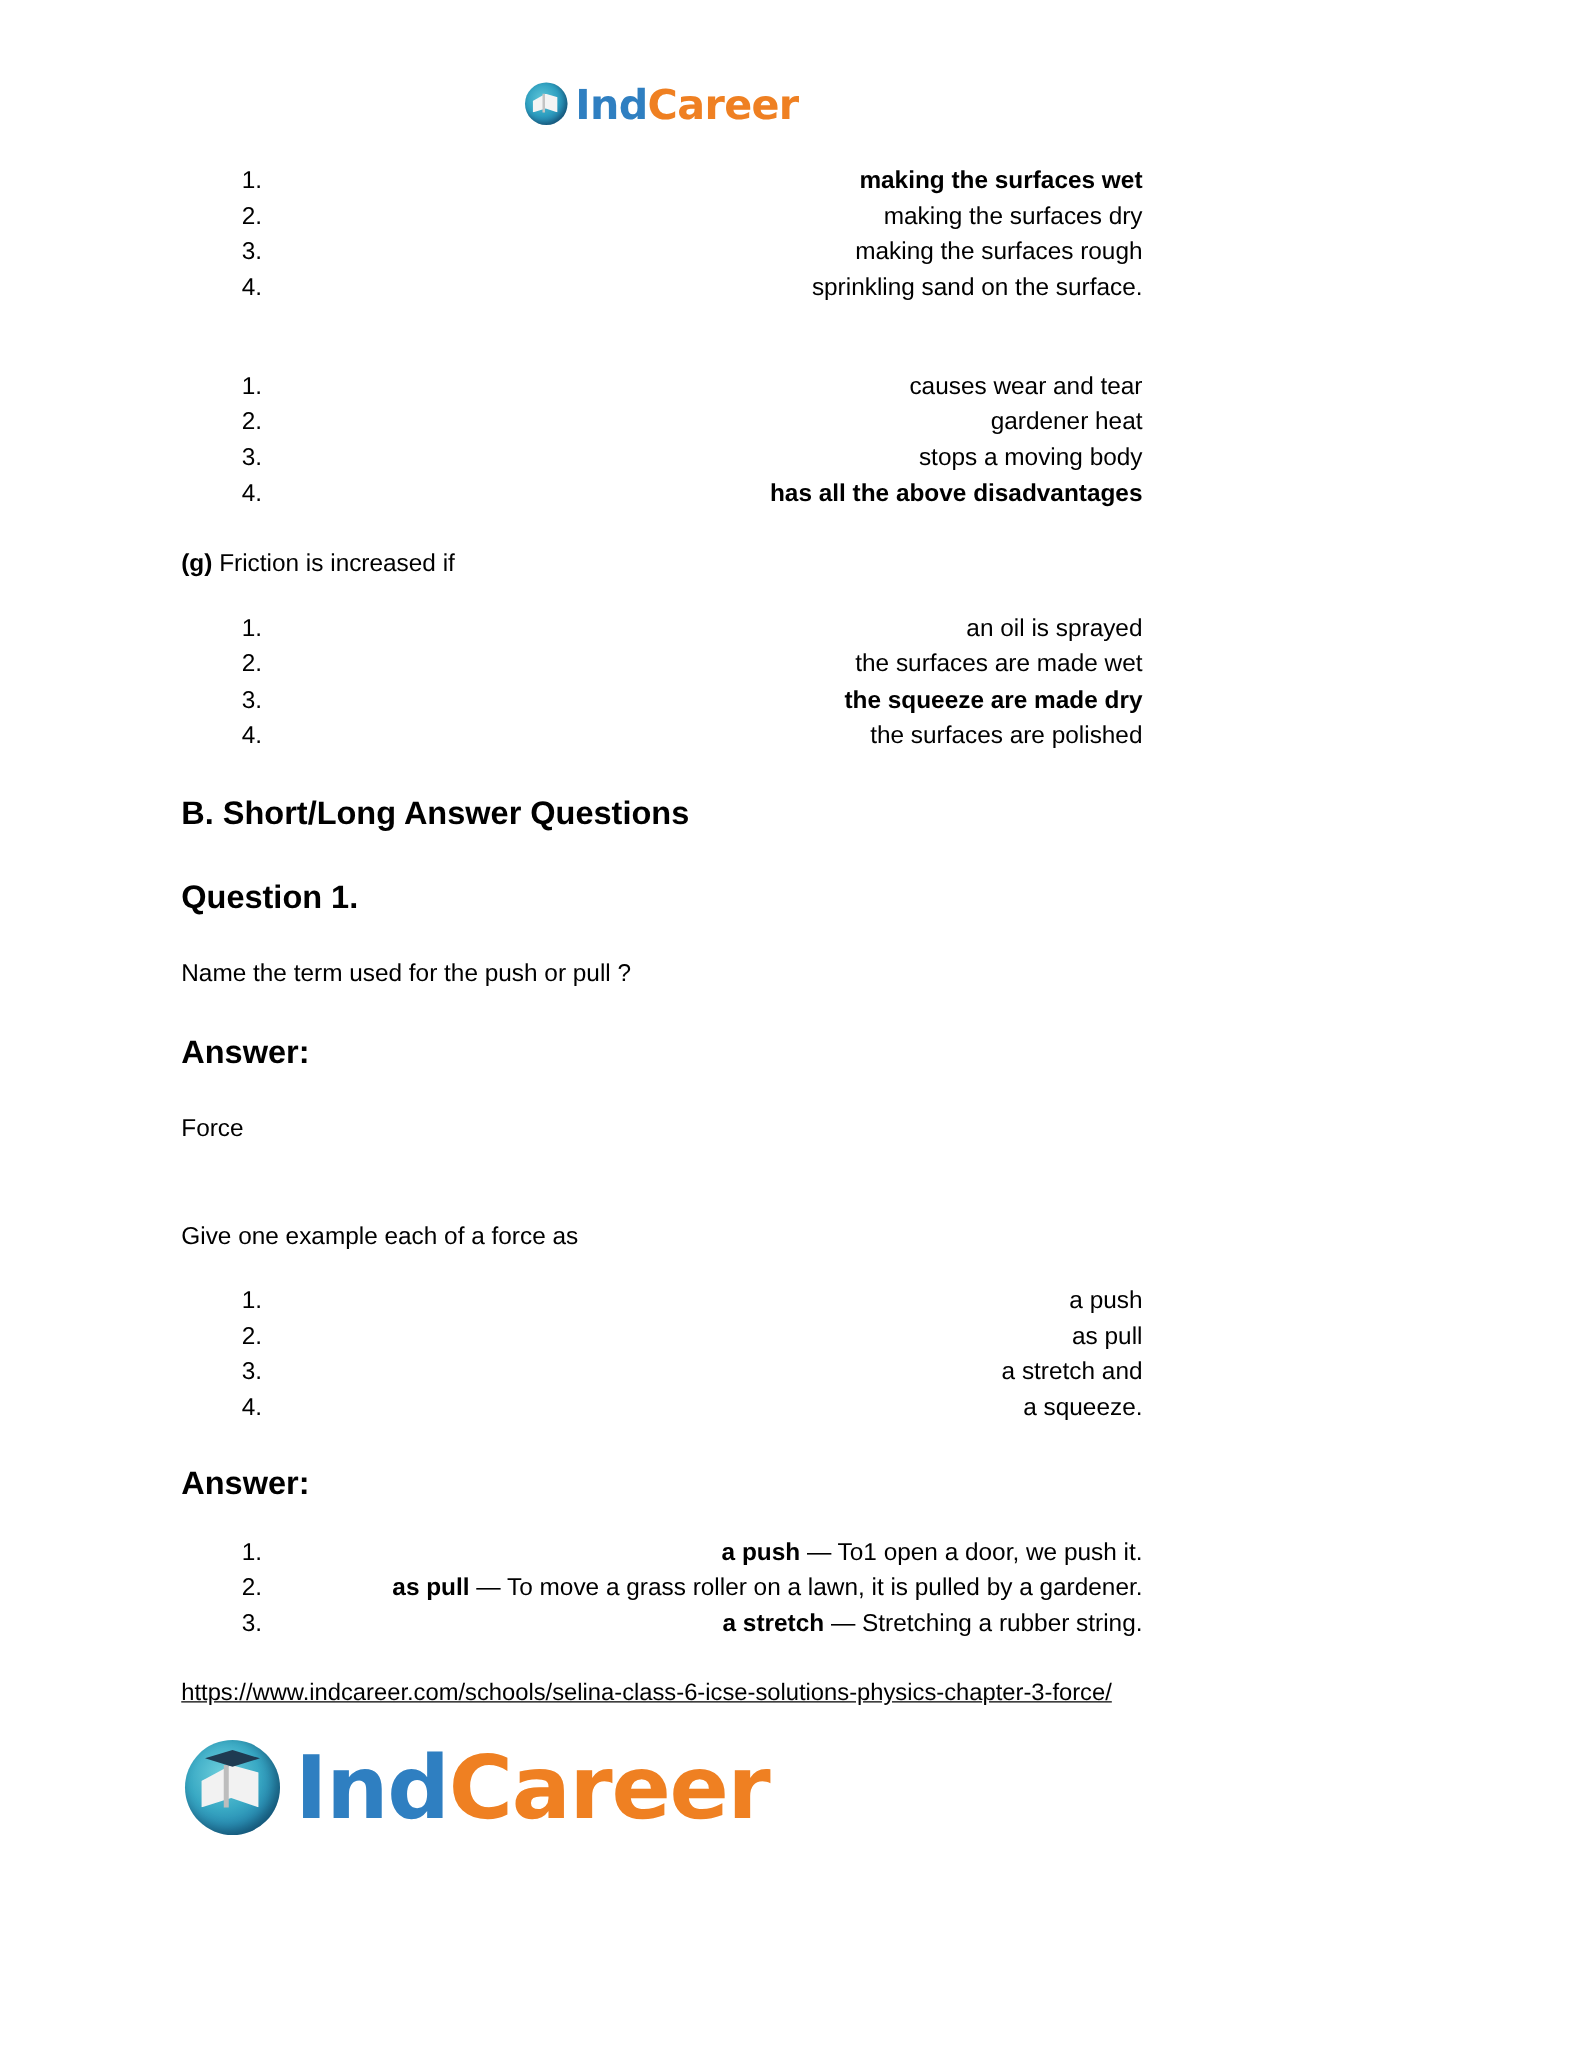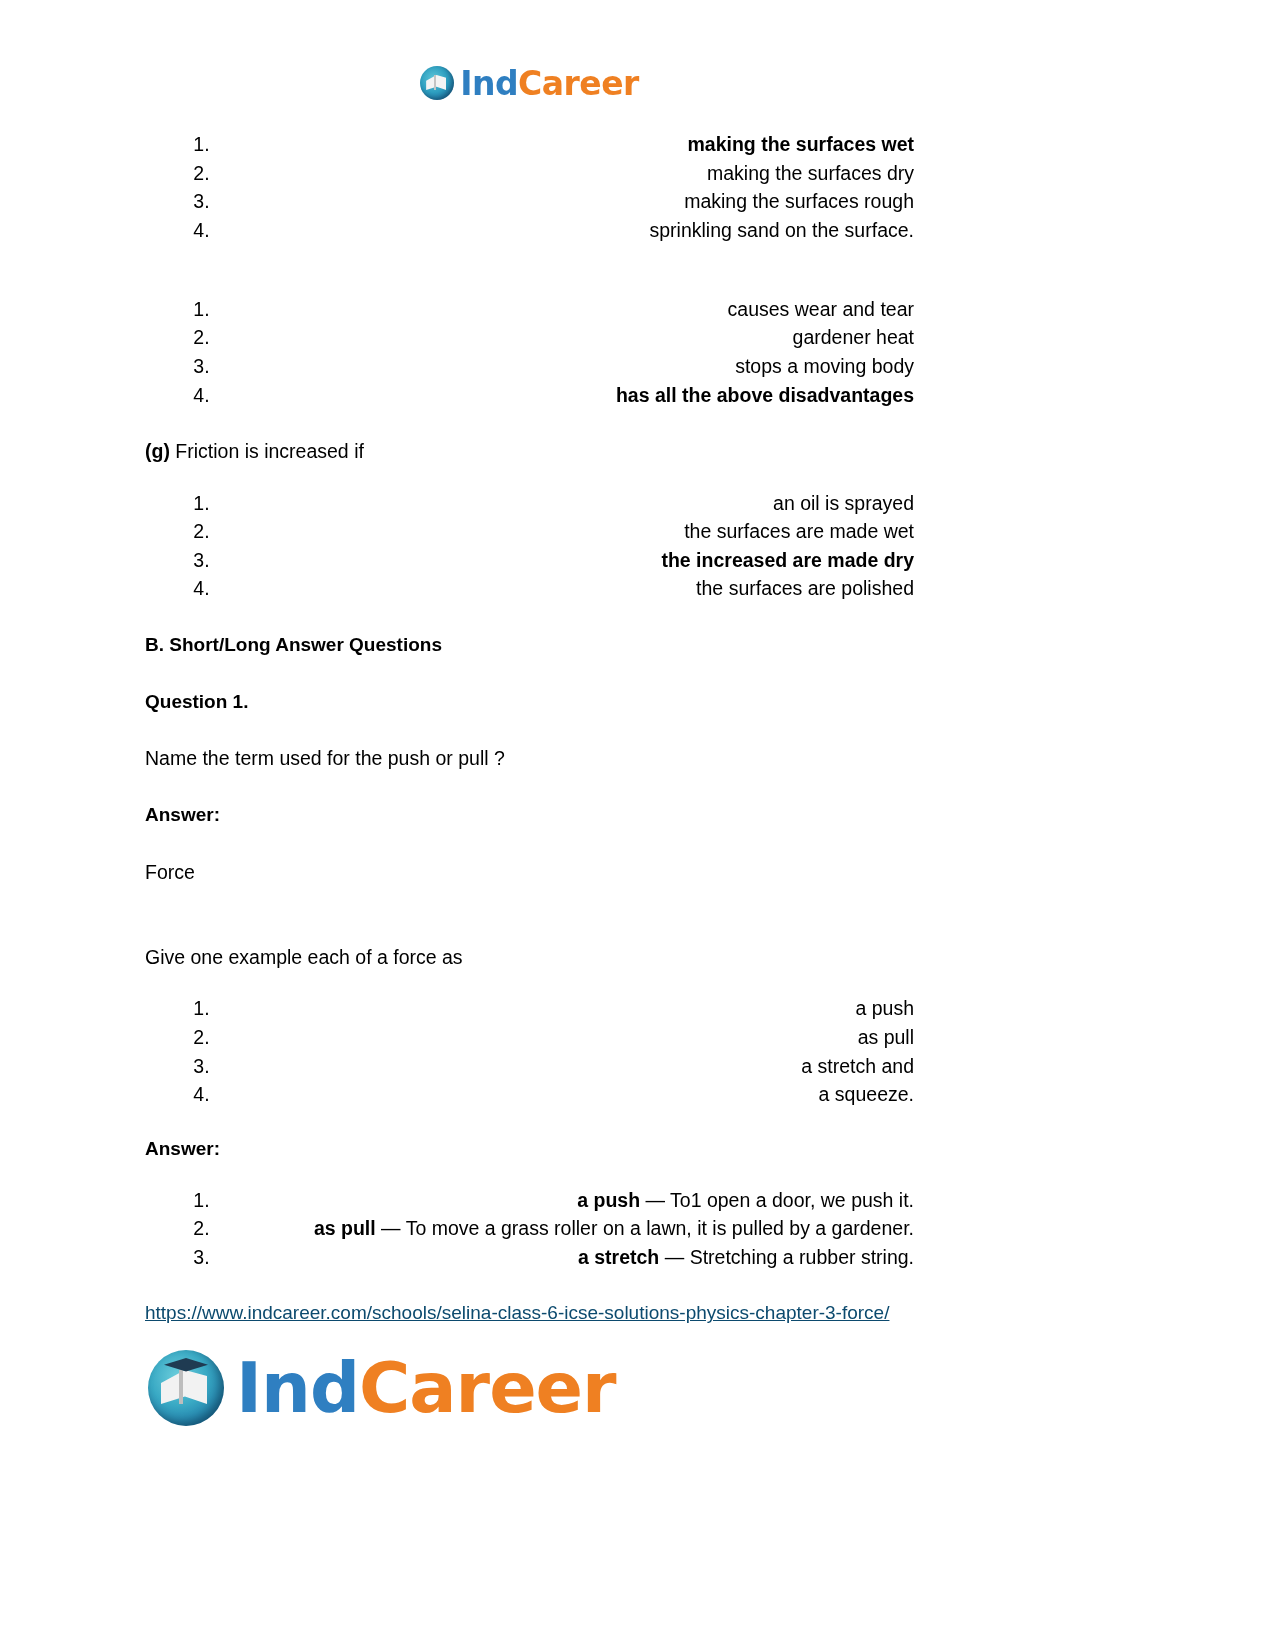--- a/index.html
+++ b/index.html
@@ -92,30 +92,30 @@
     font-size: 19.5px;
     line-height: 1.47;
     padding-left: 6px;
     margin: 0;
   }
 
   .bold { font-weight: bold; }
 
   h3.sec-head {
     margin: 0;
+    font-size: 26px;
+    font-weight: bold;
+  }
+
+  .link-line {
+    margin: 0;
     font-size: 19px;
-    font-weight: bold;
-  }
-
-  .link-line {
-    margin: 0;
-    font-size: 19px;
   }
   .link-line a {
-    color: #0c4a6e;
+    color: #000000;
     text-decoration: underline;
     word-break: break-all;
   }
 
   
   .footer-logo {
     display: flex;
     align-items: center;
     gap: 12px;
     padding: 22px 0 0 148px;
@@ -204,21 +204,21 @@
 
     <div class="block-gap"></div>
 
     <p class="para"><span class="bold">(g)</span><span> Friction is increased if</span></p>
 
     <div style="height:22px"></div>
 
     <ol class="q-list">
       <li><span>an oil is sprayed</span></li>
       <li><span>the surfaces are made wet</span></li>
-      <li><span class="bold">the increased are made dry</span></li>
+      <li><span class="bold">the squeeze are made dry</span></li>
       <li><span>the surfaces are polished</span></li>
     </ol>
 
     <div style="height:28px"></div>
 
     <h3 class="sec-head">B. Short/Long Answer Questions</h3>
 
     <div style="height:28px"></div>
 
     <h3 class="sec-head">Question 1.</h3>

